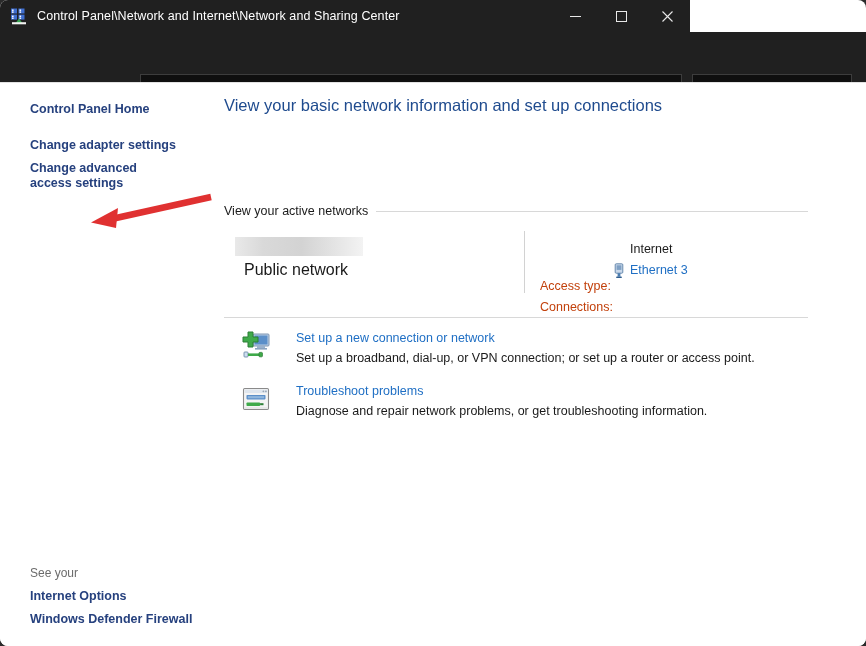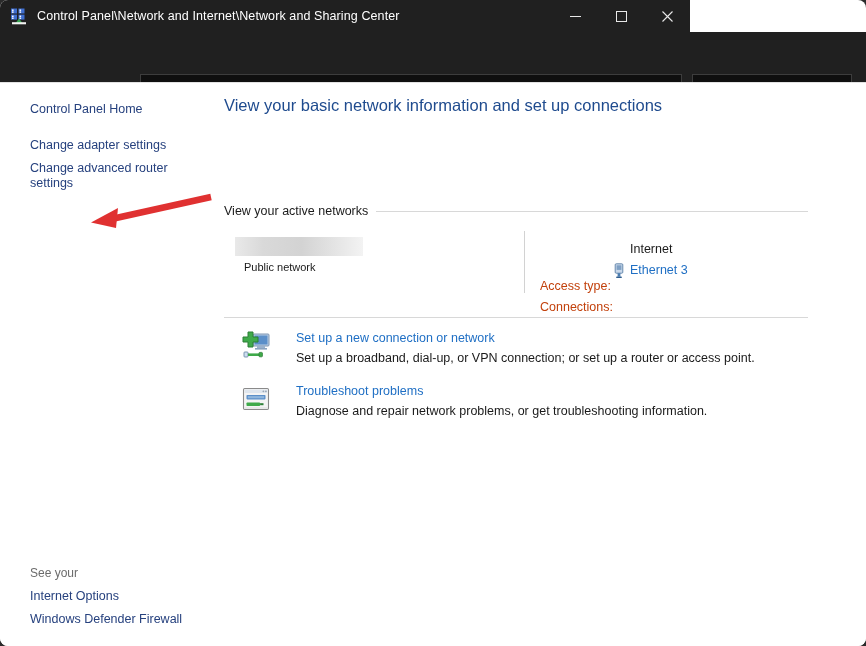--- a/index.html
+++ b/index.html
@@ -118,20 +118,21 @@
   .sidebar {
     position: absolute; left: 0; top: 0;
     width: 222px; height: 564px;
   }
   .side-link {
     position: absolute;
     color: #26417e; font-size: 12.5px;
     line-height: 15px;
     cursor: pointer;
     white-space: nowrap;
+    font-weight: bold;
   }
   .side-link.wrap { white-space: normal; width: 150px; }
   .sl-home { left: 30px; top: 19px; }
   .sl-adapter { left: 30px; top: 55px; }
   .sl-advanced { left: 30px; top: 78px; }
 
   .see-also-label {
     position: absolute; left: 30px; top: 483px;
     color: #6b6b6b; font-size: 12px;
   }
@@ -175,21 +176,21 @@
     position: absolute; left: 0; top: 140px;
     width: 584px; height: 78px;
   }
   .net-redact {
     position: absolute; left: 13px; top: 14px;
     width: 128px; height: 19px;
     background: linear-gradient(90deg,#e9e9e9 0%,#d9d9d9 22%,#d3d3d3 52%,#e4e4e4 78%,#f3f3f3 100%);
   }
   .net-type {
     position: absolute; left: 22px; top: 38px;
-    font-size: 11px; color: #1a1a1a;
+    font-size: 16px; color: #1a1a1a;
   }
   .net-vrule {
     position: absolute; left: 302px; top: 8px;
     width: 1px; height: 62px; background: #d2d2d2;
   }
   .net-detail-label {
     position: absolute; font-size: 12.5px; color: #c2410c;
     white-space: nowrap;
     margin-top: 37px;
   }
@@ -342,21 +343,21 @@
         <path d="M9.8 9.7 L14 14.2" stroke="currentColor" stroke-width="1.15" stroke-linecap="round"></path>
       </svg>
     </div>
   </div>
 
   <div class="content">
 
     <div class="sidebar">
       <div class="side-link sl-home">Control Panel Home</div>
       <div class="side-link sl-adapter">Change adapter settings</div>
-      <div class="side-link wrap sl-advanced">Change advanced router settings</div>
+      <div class="side-link wrap sl-advanced">Change advanced access settings</div>
 
       <div class="see-also-label">See your</div>
       <div class="side-link sl-internet">Internet Options</div>
       <div class="side-link sl-firewall">Windows Defender Firewall</div>
 
       <svg class="arrow-annot" viewBox="0 0 130 40">
         <path d="M22 27 L126 4" stroke="#e03131" stroke-width="6.5" fill="none" stroke-linecap="butt"></path>
         <path d="M6 29.5 L33 15 L31 35 Z" fill="#e03131"></path>
       </svg>
     </div>

